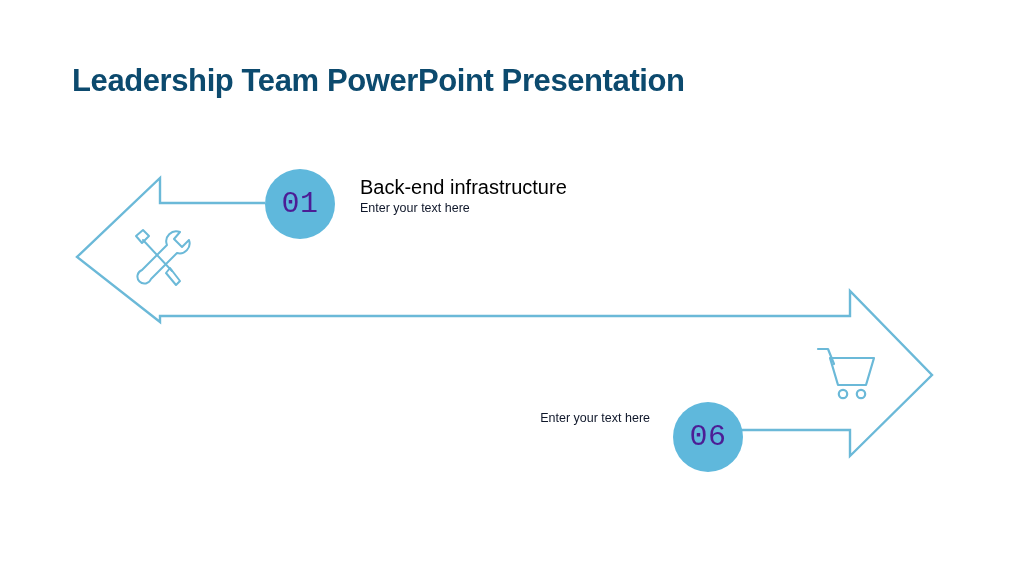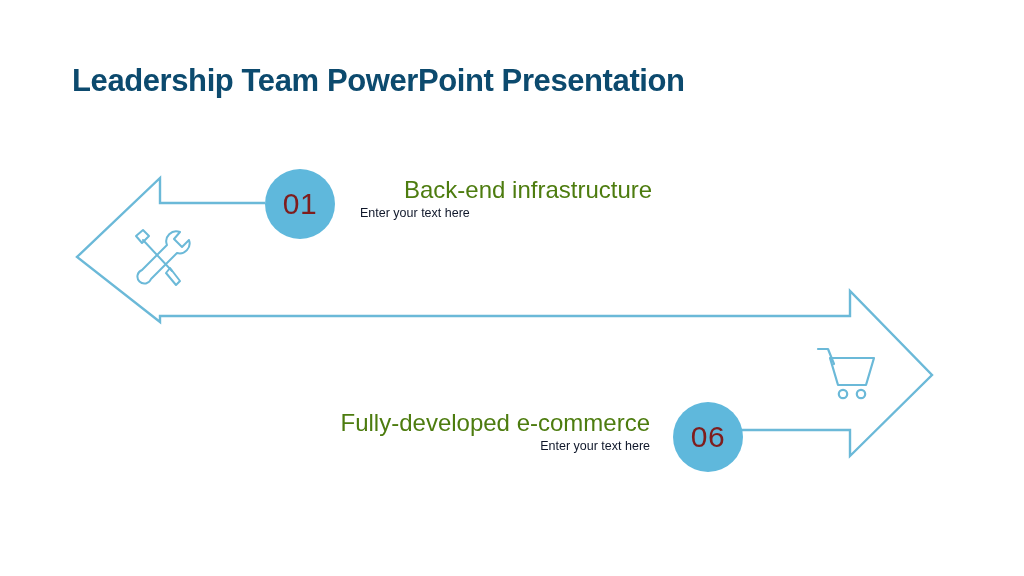--- a/index.html
+++ b/index.html
@@ -44,41 +44,40 @@
     position: absolute;
     width: 70px;
     height: 70px;
     border-radius: 50%;
     background: #5fb8dc;
     display: flex;
     align-items: center;
     justify-content: center;
   }
   .step-circle .num {
-    font-family: Liberation Sans, sans-serif;
+    font-family: Liberation Mono, monospace;
     font-size: 30px;
     font-weight: normal;
-    color: #7f1d1d;
+    color: #4c1d95;
     letter-spacing: 0.5px;
     line-height: 1;
   }
   #circle-01 { left: 265px; top: 169px; }
   #circle-02 { left: 673px; top: 402px; }
 
   .step-text {
     position: absolute;
   }
   .step-text .headline {
     font-family: "Liberation Sans", sans-serif;
-    font-size: 24px;
+    font-size: 20px;
     font-weight: normal;
-    color: #4d7c0f;
+    color: #000000;
     line-height: 1.15;
     white-space: nowrap;
-    margin-left: 44px;
   }
   .step-text .subline {
     font-family: "Liberation Sans", sans-serif;
     font-size: 12.5px;
     font-weight: normal;
     color: #0f172a;
     line-height: 1.2;
     white-space: nowrap;
     margin-top: 2px;
   }
@@ -145,17 +144,16 @@
   <div id="circle-02" class="step-circle">
     <span class="num">06</span>
   </div>
 
   <div id="text-01" class="step-text">
     <div class="headline">Back-end infrastructure</div>
     <div class="subline">Enter your text here</div>
   </div>
 
   <div id="text-02" class="step-text">
-    <div class="headline">Fully-developed e-commerce</div>
     <div class="subline">Enter your text here</div>
   </div>
 
 </div>
 
 </body></html>

